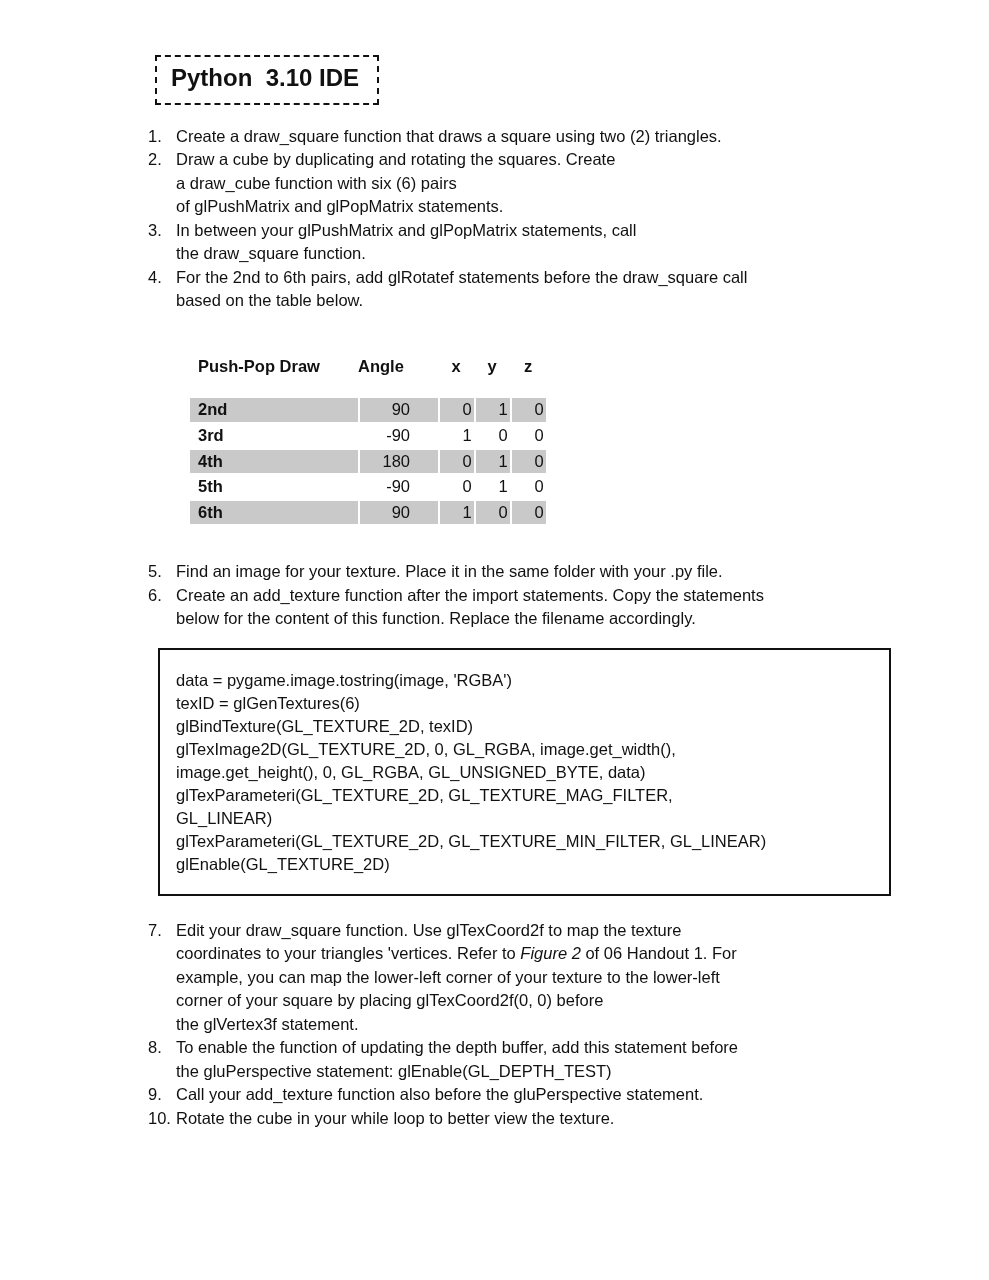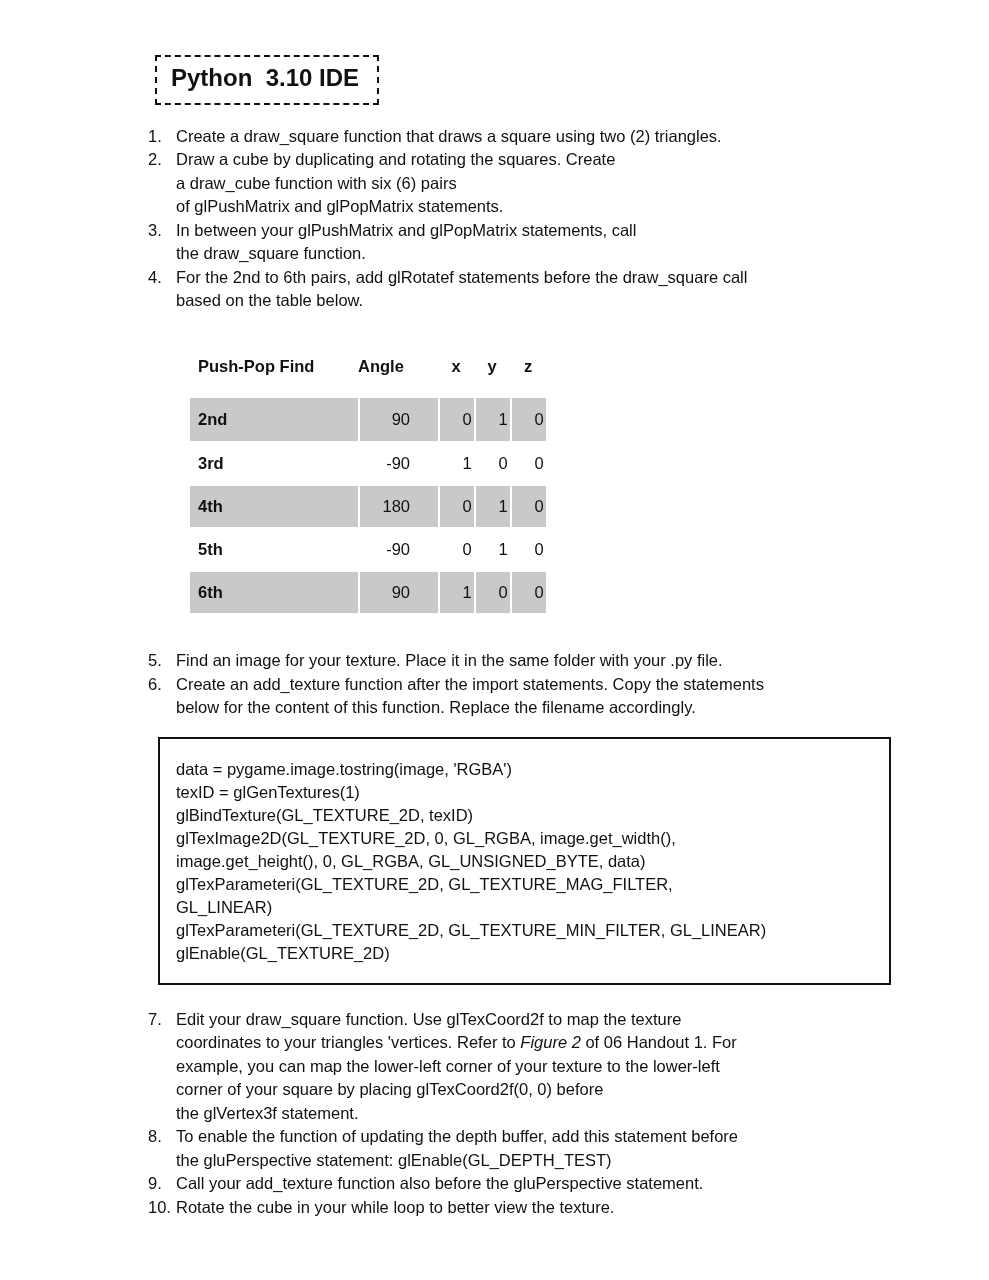--- a/index.html
+++ b/index.html
@@ -40,21 +40,21 @@
   .ptable {
     border-collapse: separate;
     border-spacing: 0;
     margin: 42px 0 0 42px;
     font-size: 16.5px;
   }
   .ptable th { font-weight: 700; padding-bottom: 20px; vertical-align: bottom; }
   .h-pair { text-align: left; padding-left: 8px; min-width: 168px; }
   .h-angle { text-align: left; min-width: 80px; }
   .h-x, .h-y, .h-z { width: 36px; min-width: 36px; text-align: center; }
-  .ptable tbody td { height: 43px; background: #ffffff; }
+  .ptable tbody td { height: 24px; background: #ffffff; }
   .ptable tbody tr:nth-of-type(odd) td { background: var(--stripe, #c9c9c9); }
   .ptable tbody td + td { border-left: 2px solid #ffffff; padding-left: 20px; }
   .ptable tbody tr + tr td { border-top: 2px solid #ffffff; margin-top: 24px; }
   .c-pair { font-weight: 700; padding-left: 8px; }
   .c-angle { text-align: right; padding-right: 28px; }
   .c-xyz { text-align: center; }
 
   .sec2 { margin-top: 36px; }
 
   
@@ -104,21 +104,21 @@
       <div class="li">
         <span class="num">4.</span>
         <span class="txt">For the 2nd to 6th pairs, add glRotatef statements before the draw_square call
 based on the table below.</span>
       </div>
     </div>
 
   <table class="ptable">
     <thead>
       <tr>
-        <th class="h-pair">Push-Pop Find</th>
+        <th class="h-pair">Push-Pop Draw</th>
         <th class="h-angle">Angle</th>
         <th class="h-x">x</th>
         <th class="h-y">y</th>
         <th class="h-z">z</th>
       </tr>
     </thead>
     <tbody>
 
         <tr>
           <td class="c-pair">2nd</td>
@@ -174,21 +174,21 @@
         <span class="txt">Create an add_texture function after the import statements. Copy the statements
 below for the content of this function. Replace the filename accordingly.</span>
       </div>
     </div>
 
   <div class="code-box">
 
 
       <div class="code-line">data = pygame.image.tostring(image, 'RGBA')</div>
 
-      <div class="code-line">texID = glGenTextures(1)</div>
+      <div class="code-line">texID = glGenTextures(6)</div>
 
       <div class="code-line">glBindTexture(GL_TEXTURE_2D, texID)</div>
 
       <div class="code-line">glTexImage2D(GL_TEXTURE_2D, 0, GL_RGBA, image.get_width(),</div>
 
       <div class="code-line">image.get_height(), 0, GL_RGBA, GL_UNSIGNED_BYTE, data)</div>
 
       <div class="code-line">glTexParameteri(GL_TEXTURE_2D, GL_TEXTURE_MAG_FILTER,</div>
 
       <div class="code-line">GL_LINEAR)</div>

